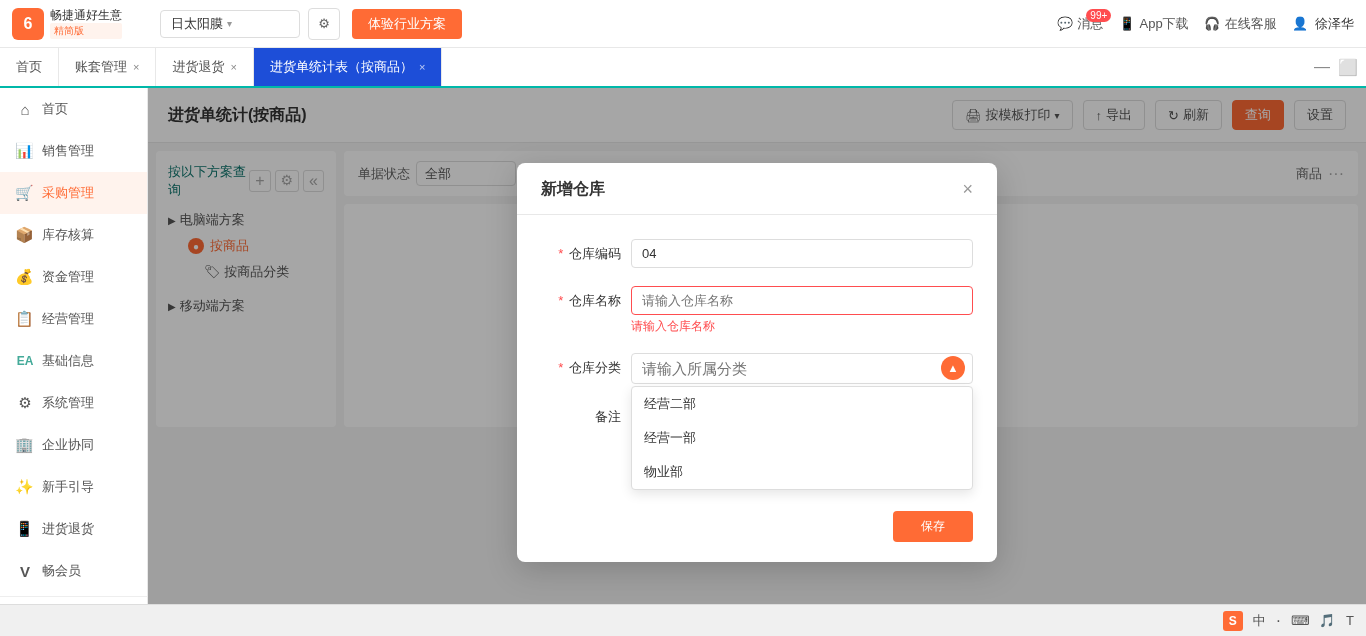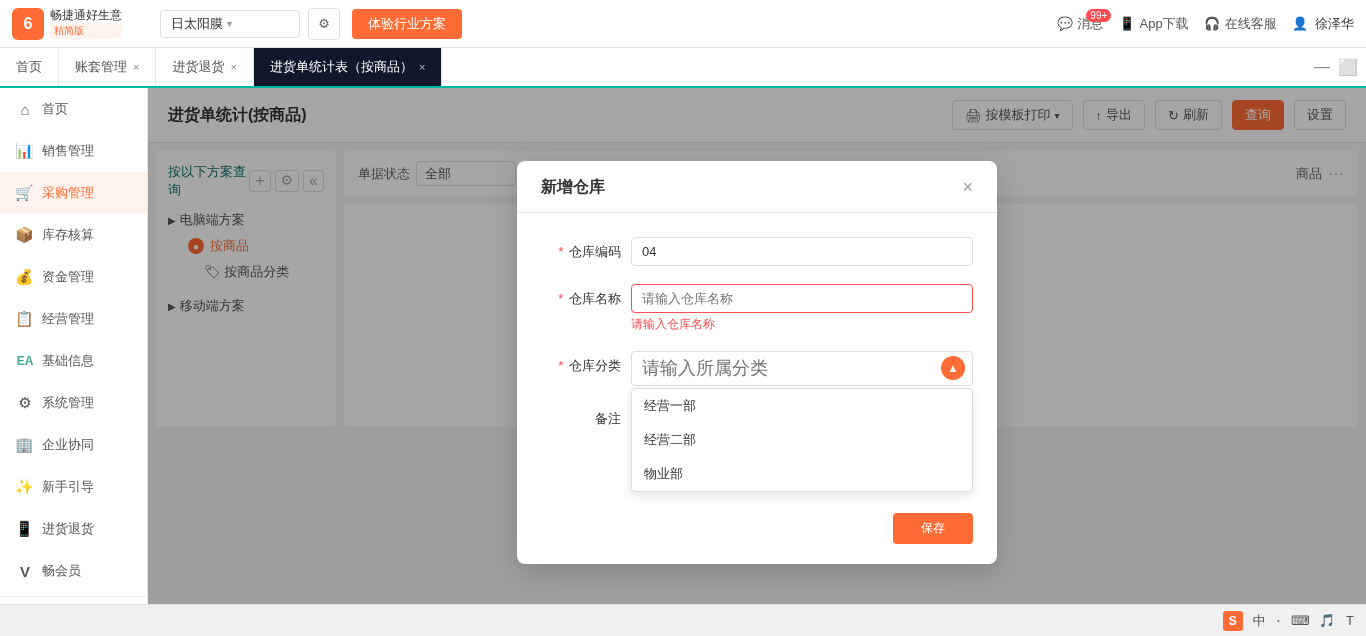--- a/index.html
+++ b/index.html
@@ -64,21 +64,21 @@
       align-items: stretch;
       border-bottom: 2px solid #00b8a9;
       padding-left: 0;
     }
     .tab-item {
       display: flex; align-items: center; gap: 6px;
       padding: 0 16px; font-size: 13px; color: #555; cursor: pointer;
       border-right: 1px solid #e8e8e8; white-space: nowrap;
     }
     .tab-item.active {
-      background: #0f172a; color: white;
+      background: #1d4ed8; color: white;
     }
     .tab-item .close-x { font-size: 11px; color: inherit; opacity: 0.7; }
     .tab-home { padding: 0 16px; display: flex; align-items: center; font-size: 13px; color: #555; border-right: 1px solid #e8e8e8; cursor: pointer; }
     .tab-spacer { flex: 1; }
     .tab-actions { display: flex; align-items: center; padding: 0 8px; gap: 8px; }
     .tab-action-btn { cursor: pointer; color: #888; font-size: 16px; }
 
     
     .layout { display: flex; height: calc(636px - 88px); }
 
@@ -155,21 +155,21 @@
     }
     .form-input.error { border-color: #ff4d4f; }
     .error-msg { color: #ff4d4f; font-size: 12px; margin-top: 3px; }
     .form-textarea {
       width: 100%; border: 1px solid #ddd; border-radius: 4px; padding: 6px 10px;
       font-size: 13px; color: #333; resize: vertical; min-height: 60px; outline: none;
     }
     .dropdown-wrap { position: relative; }
     .dropdown-input {
       width: 100%; border: 1px solid #ddd; border-radius: 4px; padding: 6px 36px 6px 10px;
-      font-size: 18px; color: #999; outline: none;
+      font-size: 15px; color: #999; outline: none;
     }
     .dropdown-arrow {
       position: absolute; right: 8px; top: 50%; transform: translateY(-50%);
       width: 24px; height: 24px; background: #ff6b35; border-radius: 50%;
       display: flex; align-items: center; justify-content: center; color: white; font-size: 11px; cursor: pointer;
     }
     .dropdown-list {
       position: absolute; top: calc(100% + 2px); left: 0; right: 0;
       background: #fff; border: 1px solid #ddd; border-radius: 4px;
       box-shadow: 0 4px 12px rgba(0,0,0,0.1); z-index: 200;
@@ -438,22 +438,22 @@
           <div class="form-row">
             <div class="form-label">
               <span class="required">*</span>
               <span>仓库分类</span>
             </div>
             <div class="form-control-wrap dropdown-wrap">
               <input class="dropdown-input" type="text" placeholder="请输入所属分类" style="">
               <div class="dropdown-arrow">▲</div>
               
               <div class="dropdown-list">
+                <div class="dropdown-option">经营二部</div>
                 <div class="dropdown-option">经营一部</div>
-                <div class="dropdown-option">经营二部</div>
                 <div class="dropdown-option">物业部</div>
               </div>
             </div>
           </div>
 
           <div class="form-row">
             <div class="form-label">备注</div>
             <div class="form-control-wrap">
               <textarea class="form-textarea" style=""></textarea>
             </div>

